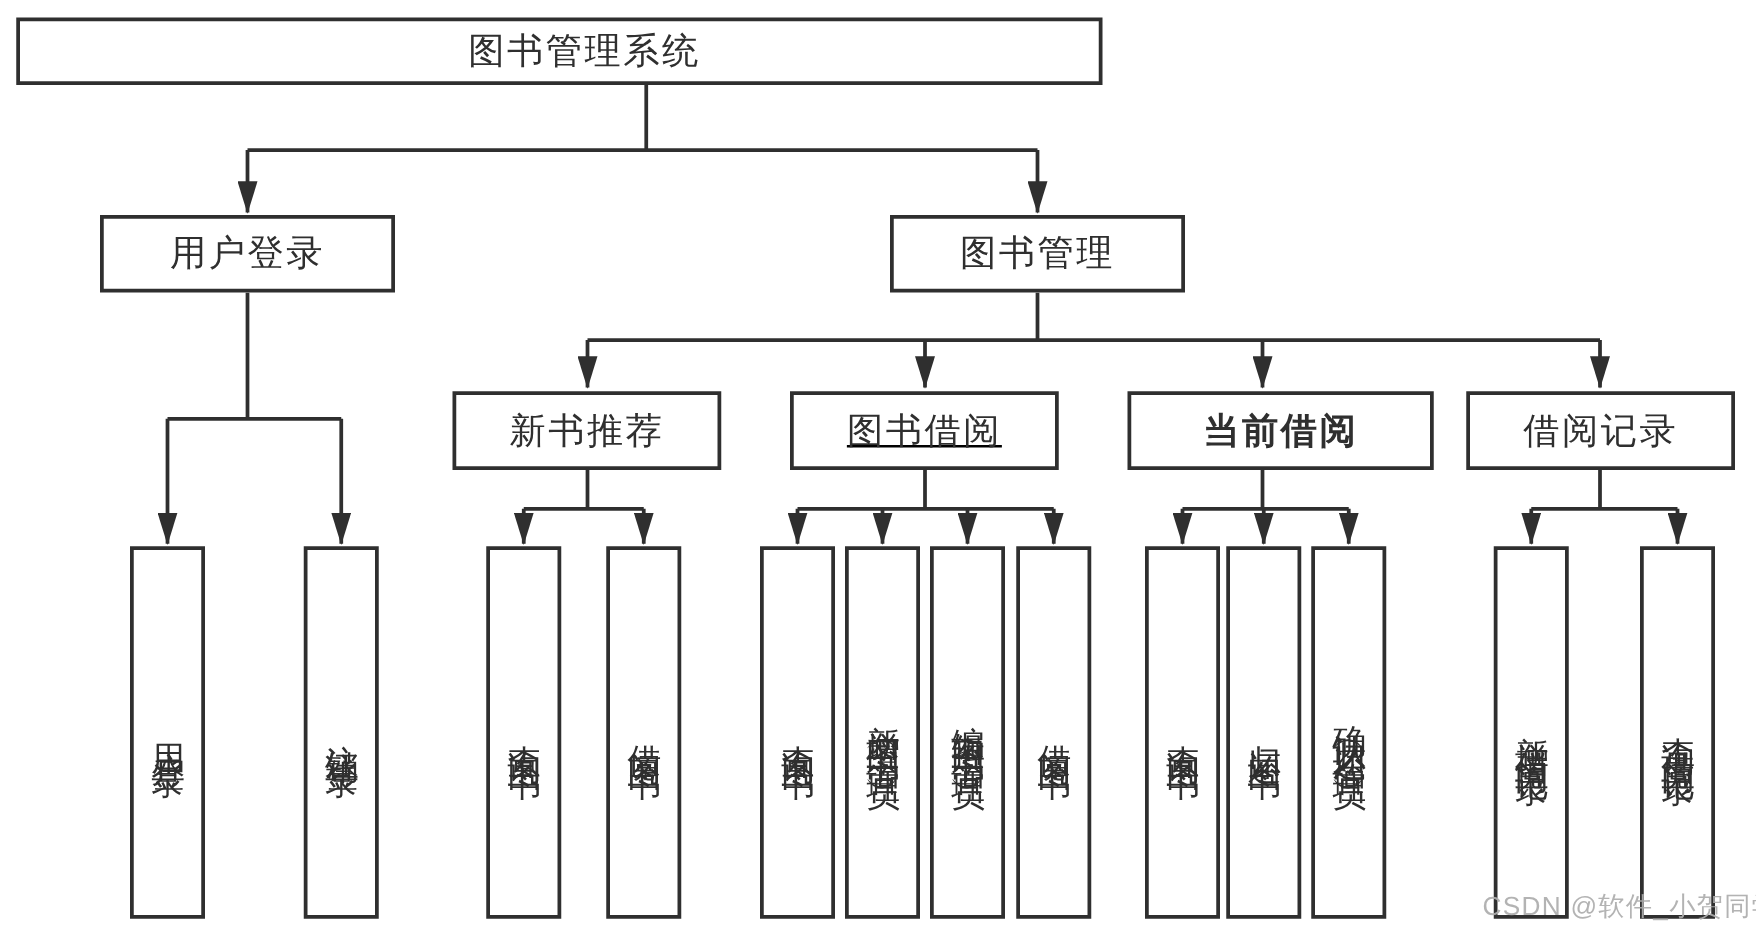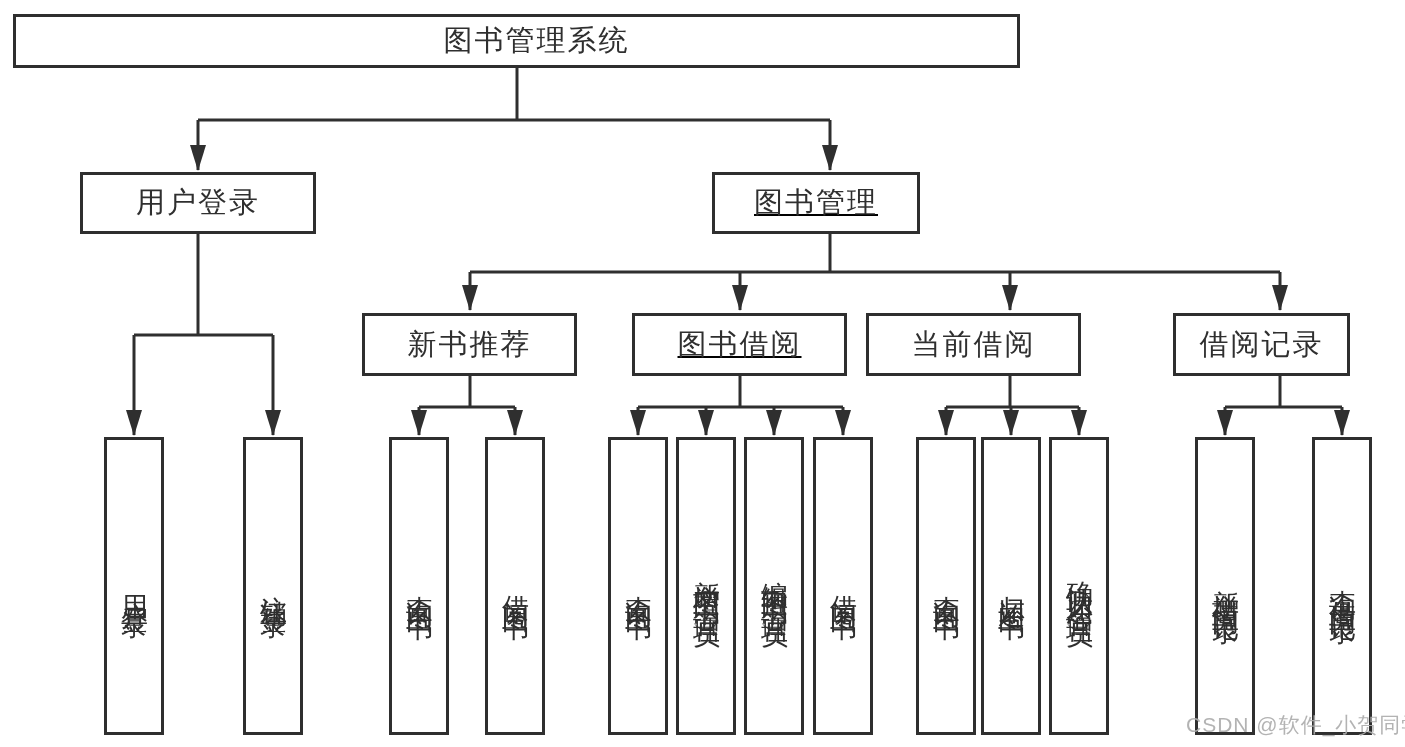--- a/index.html
+++ b/index.html
@@ -111,41 +111,41 @@
       <path d="M1011,407 V435" marker-end="url(#arw)"></path>
       <path d="M1079,407 V435" marker-end="url(#arw)"></path>
 
       <path d="M1280,376 V407"></path>
       <path d="M1225,407 H1342"></path>
       <path d="M1225,407 V435" marker-end="url(#arw)"></path>
       <path d="M1342,407 V435" marker-end="url(#arw)"></path>
     </g>
   </svg>
 
-  <div class="box" style="left:13px; top:14px; width:1007px; height:54px;padding-left:40px;">
+  <div class="box" style="left:13px; top:14px; width:869px; height:54px;padding-left:40px;">
     <span class="lbl">图书管理系统</span>
   </div>
 
   <div class="box" style="left:80px; top:172px; width:236px; height:62px;">
     <span class="lbl">用户登录</span>
   </div>
-  <div class="box" style="left:712px; top:172px; width:208px; height:62px;text-decoration:underline;">
+  <div class="box" style="left:712px; top:172px; width:236px; height:62px;">
     <span class="lbl">图书管理</span>
   </div>
 
   <div class="box" style="left:362px; top:313px; width:215px; height:63px;font-family:Liberation Mono, monospace;">
     <span class="lbl">新书推荐</span>
   </div>
   <div class="box" style="left:632px; top:313px; width:215px; height:63px;text-decoration:underline;">
     <span class="lbl">图书借阅</span>
   </div>
-  <div class="box" style="left:866px; top:313px; width:215px; height:63px;">
+  <div class="box" style="left:902px; top:313px; width:245px; height:63px;font-weight:bold;">
     <span class="lbl">当前借阅</span>
   </div>
-  <div class="box" style="left:1173px; top:313px; width:177px; height:63px;">
+  <div class="box" style="left:1173px; top:313px; width:215px; height:63px;">
     <span class="lbl">借阅记录</span>
   </div>
 
   <div class="box vbox" style="left:104px; top:437px; width:60px; height:298px;">
     <span class="lbl">用户登录</span>
   </div>
   <div class="box vbox" style="left:243px; top:437px; width:60px; height:298px;">
     <span class="lbl">注销登录</span>
   </div>
 

